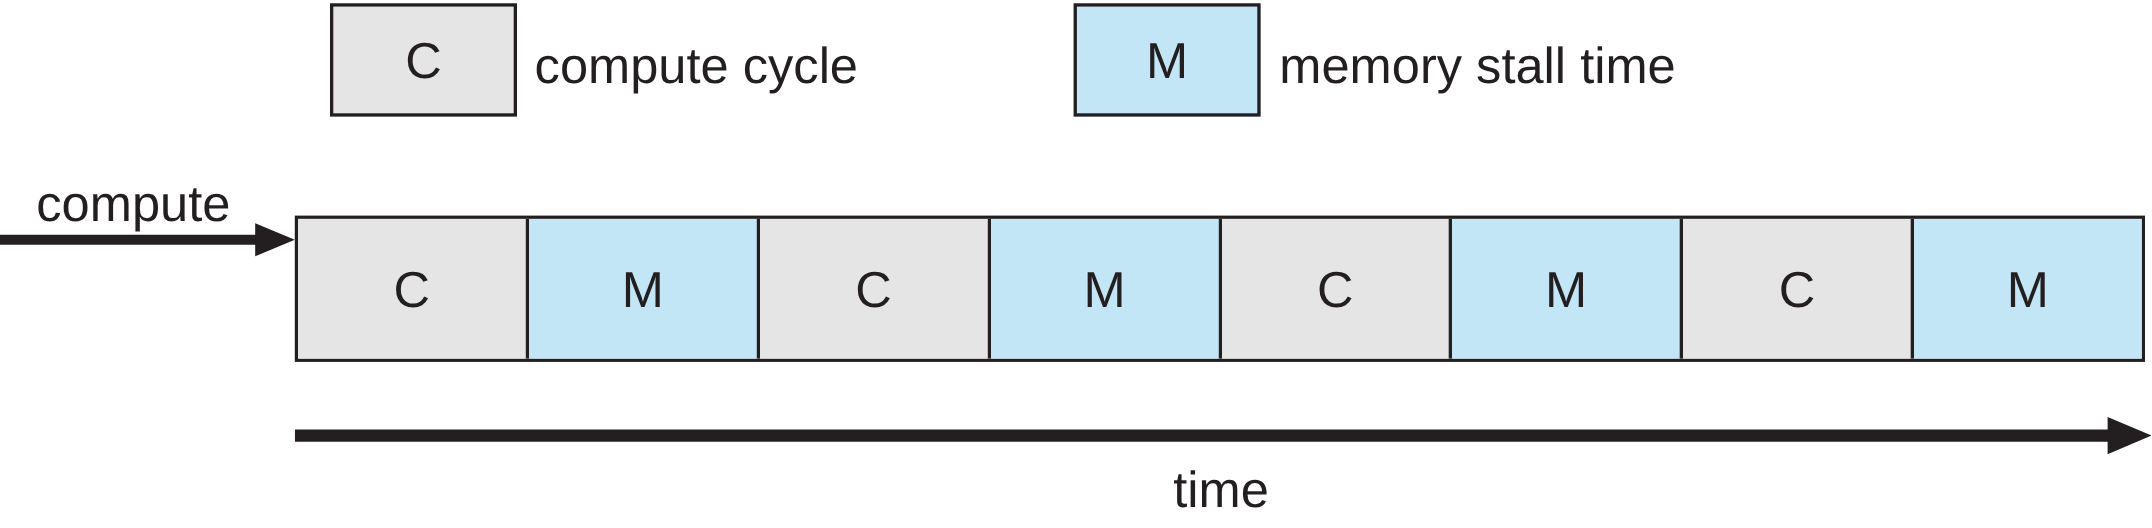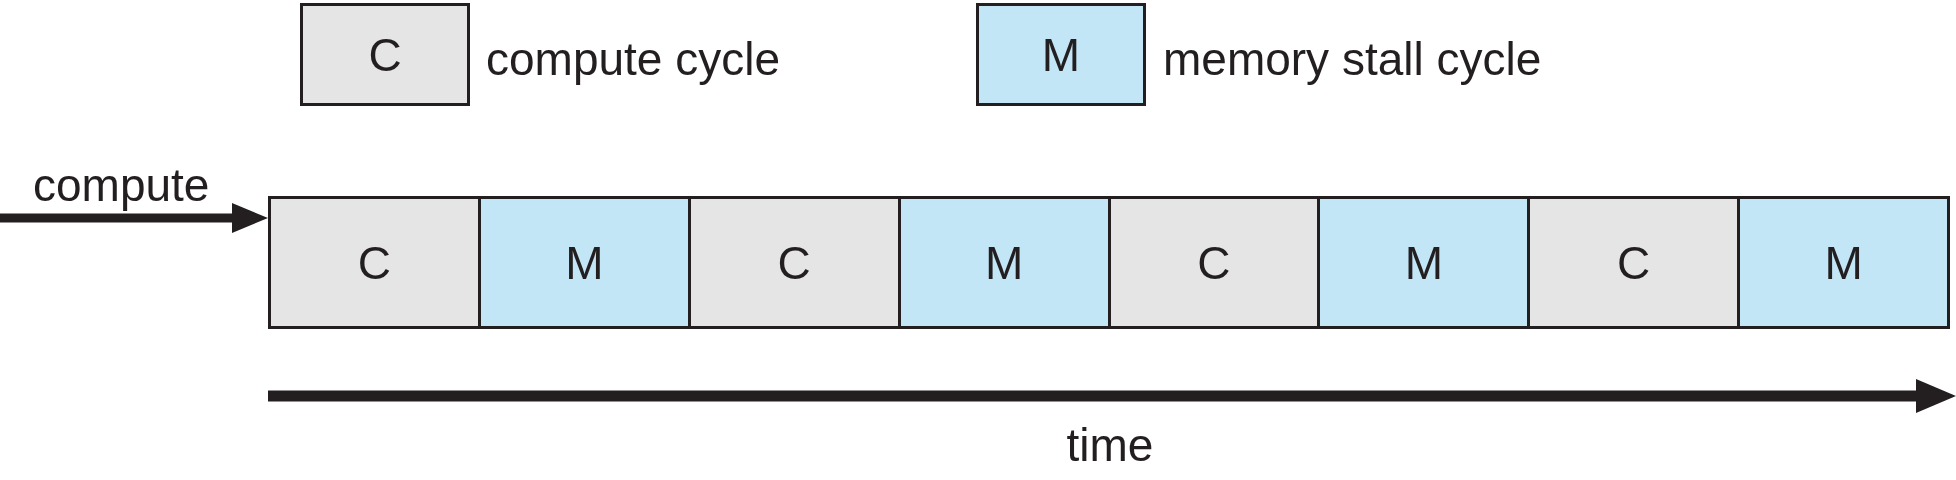--- a/index.html
+++ b/index.html
@@ -128,21 +128,21 @@
 <div id="canvas">
 
   <div id="legend-compute-swatch" class="legend-swatch">
     <span>C</span>
   </div>
   <div id="legend-compute-label" class="legend-label">compute cycle</div>
 
   <div id="legend-memory-swatch" class="legend-swatch">
     <span>M</span>
   </div>
-  <div id="legend-memory-label" class="legend-label">memory stall cycle</div>
+  <div id="legend-memory-label" class="legend-label">memory stall time</div>
 
   <div id="thread-label">compute</div>
 
   <svg id="thread-arrow" viewBox="0 0 270 40" preserveAspectRatio="none">
     <line x1="0" y1="20" x2="235" y2="20" stroke="#231f20" stroke-width="9"></line>
     <polygon points="268,20 232,5 232,35" fill="#231f20"></polygon>
   </svg>
 
   <div id="timeline">
       <div class="cell compute">

